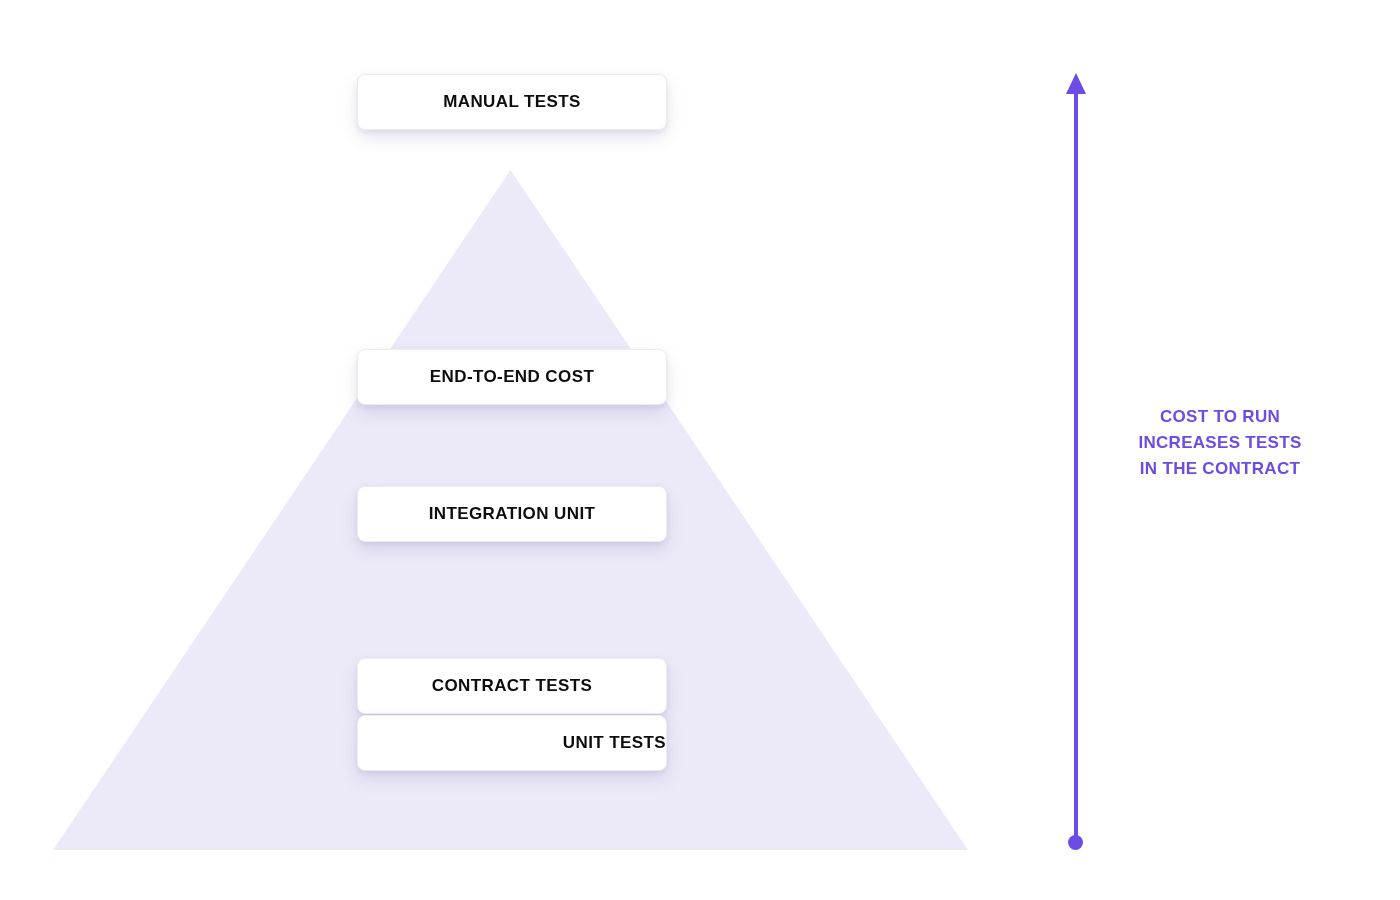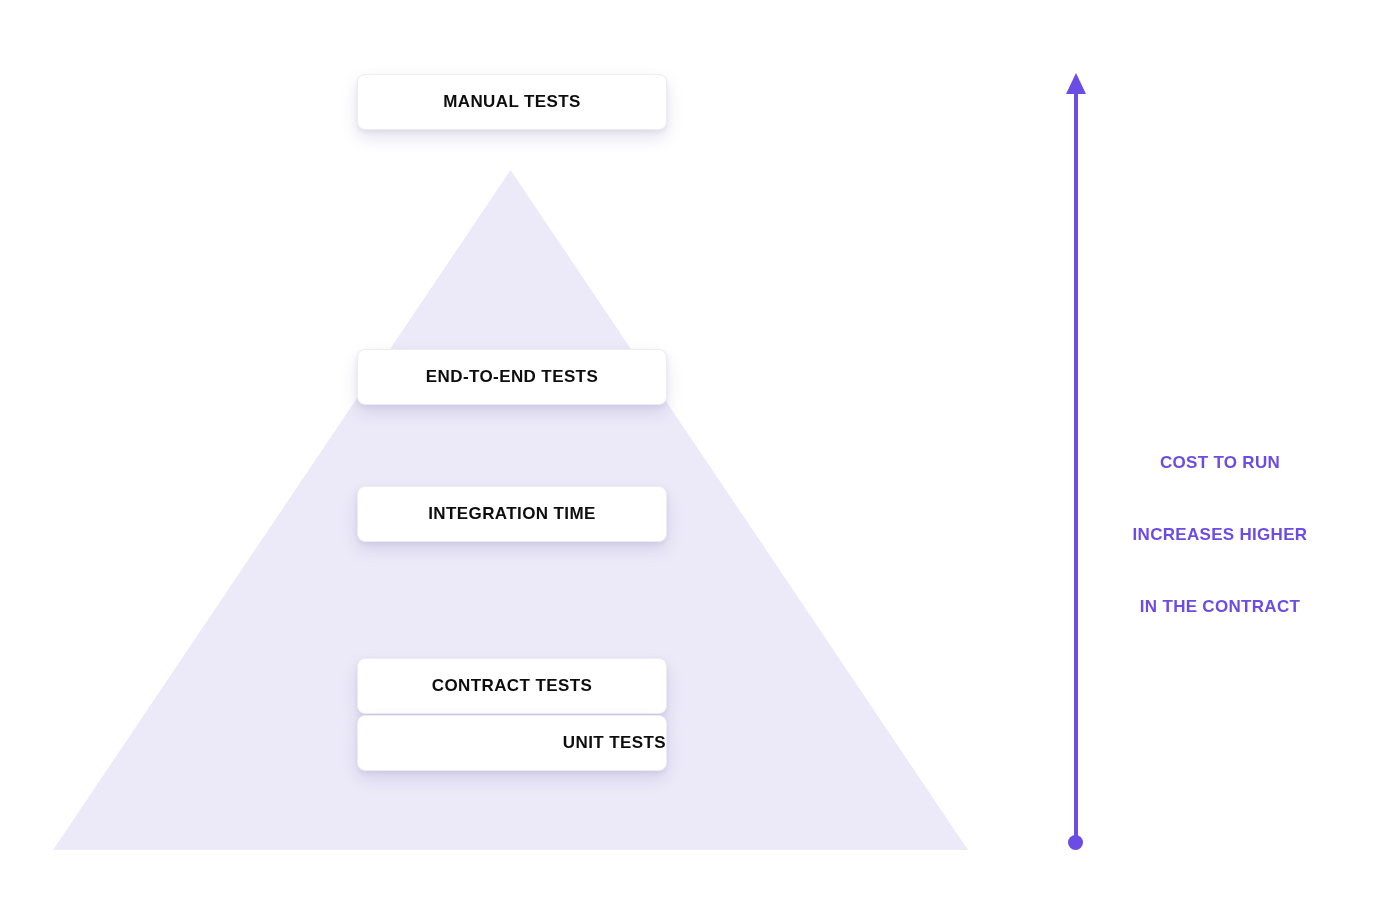--- a/index.html
+++ b/index.html
@@ -75,52 +75,52 @@
   .cost-caption{
     position:absolute;
     left:1110px;top:404px;
     width:220px;
     text-align:center;
     color:var(--accent);
     font-size:17px;font-weight:bold;
     line-height:26px;
     letter-spacing:0.3px;
   }
-  .cost-caption span{display:block;margin-top:46px;}
+  .cost-caption span{display:block;}
 </style>
 </head>
 <body>
 
 <div class="stage">
 
   <div class="pyramid"></div>
 
   <div class="level-box box-manual">
     <span>MANUAL TESTS</span>
   </div>
 
   <div class="level-box box-e2e">
-    <span>END-TO-END TESTS</span>
+    <span>END-TO-END COST</span>
   </div>
 
   <div class="level-box box-integration">
-    <span>INTEGRATION TIME</span>
+    <span>INTEGRATION UNIT</span>
   </div>
 
   <div class="level-box box-contract">
     <span>CONTRACT TESTS</span>
   </div>
 
   <div class="level-box box-unit">
     <span>UNIT TESTS</span>
   </div>
 
   <div class="axis-head"></div>
   <div class="axis-line"></div>
   <div class="axis-dot"></div>
 
   <div class="cost-caption">
     <span>COST TO RUN</span>
-    <span>INCREASES HIGHER</span>
+    <span>INCREASES TESTS</span>
     <span>IN THE CONTRACT</span>
   </div>
 
 </div>
 
 </body></html>

